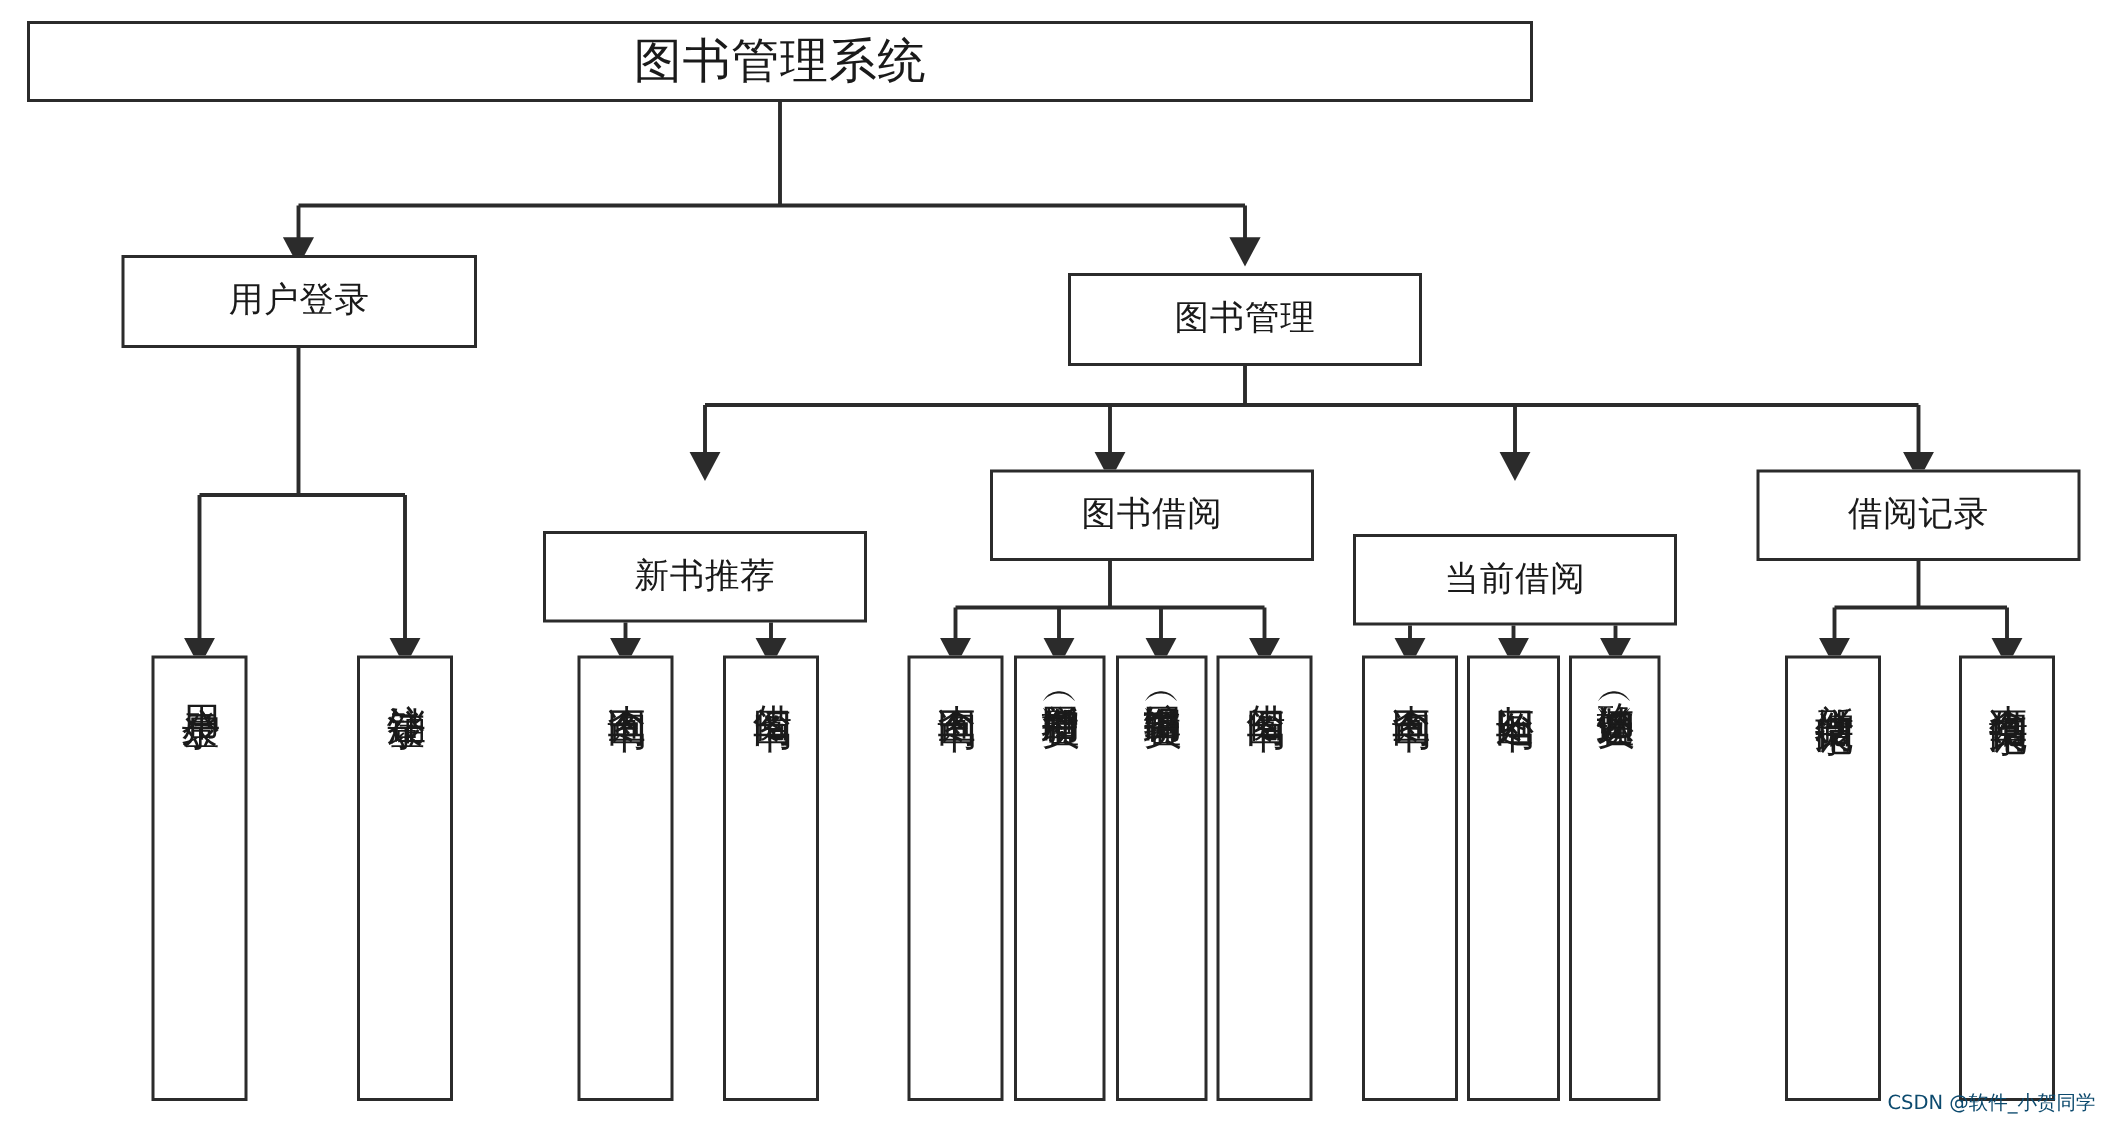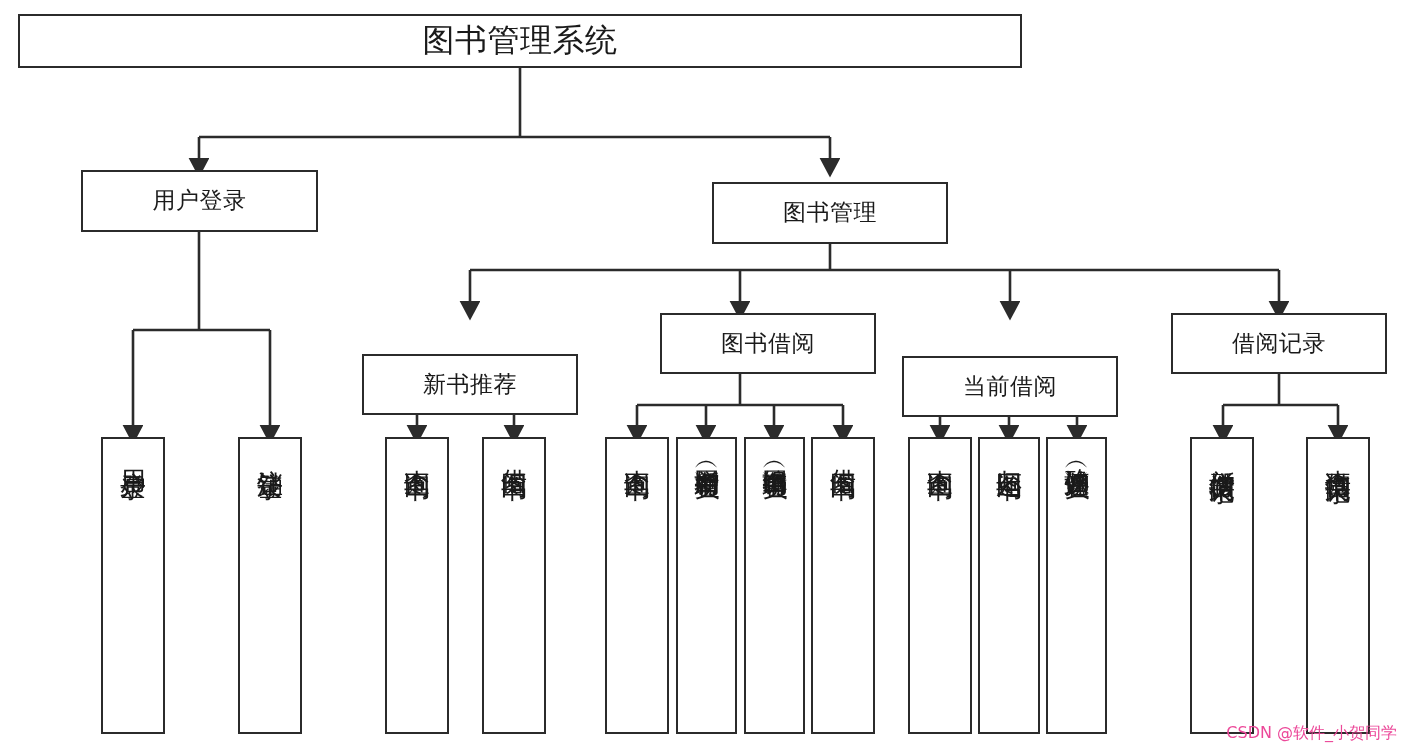--- a/index.html
+++ b/index.html
@@ -66,22 +66,22 @@
     white-space: nowrap;
   }
   .node.vert.tall .node-label {
     font-size: 25px;
     letter-spacing: 1px;
   }
   #watermark {
     position: absolute;
     right: 8px;
     bottom: 3px;
-    font-size: 16px;
-    color: #ec4899;
+    font-size: 13px;
+    color: #0c4a6e;
     z-index: 5;
     white-space: nowrap;
     font-family: "DejaVu Sans", "Liberation Sans", sans-serif;
   }
 </style>
 </head>
 <body>
 
 <div id="diagram-root">
 

